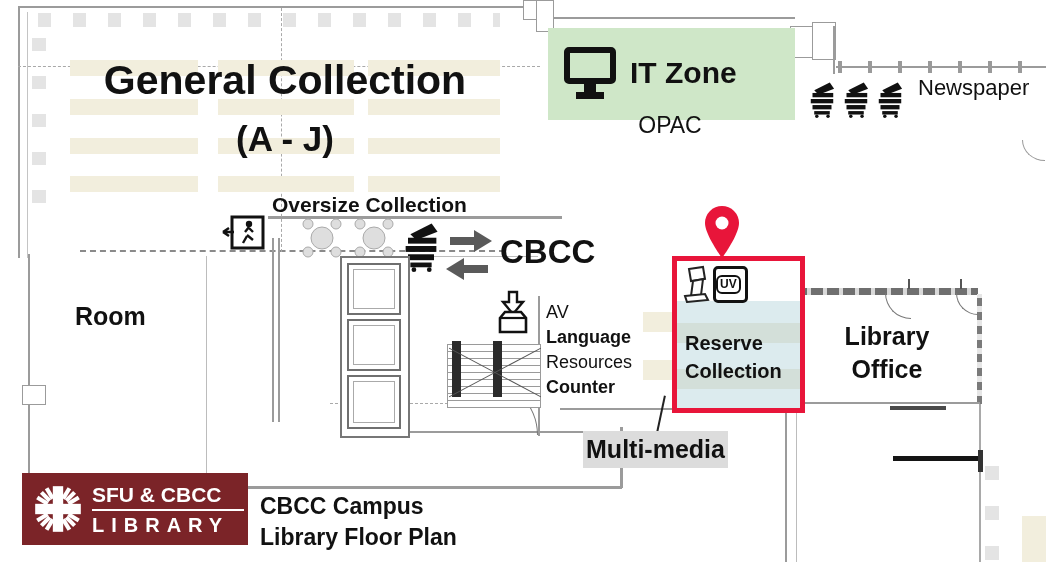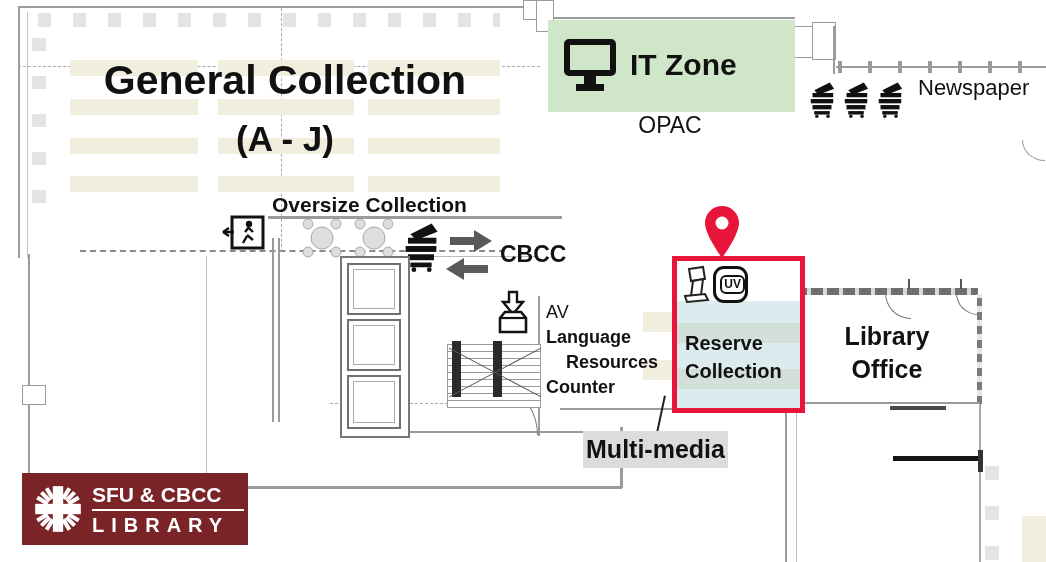--- a/index.html
+++ b/index.html
@@ -79,21 +79,21 @@
   <div class="shelfrow" style="left:70px;top:138px;width:430px;background-image:linear-gradient(var(--beige),var(--beige)),linear-gradient(var(--beige),var(--beige)),linear-gradient(var(--beige),var(--beige));background-repeat:no-repeat;background-size:128px 16px,136px 16px,132px 16px;background-position:0 0,148px 0,298px 0;"></div>
   <div class="shelfrow" style="left:70px;top:176px;width:430px;background-image:linear-gradient(var(--beige),var(--beige)),linear-gradient(var(--beige),var(--beige)),linear-gradient(var(--beige),var(--beige));background-repeat:no-repeat;background-size:128px 16px,136px 16px,132px 16px;background-position:0 0,148px 0,298px 0;"></div>
 
   <div class="abs" style="left:643px;top:312px;width:29px;height:20px;background:var(--beige);"></div>
   <div class="abs" style="left:643px;top:360px;width:29px;height:20px;background:var(--beige);"></div>
 
   <div class="lbl" style="left:75px;top:58px;width:420px;text-align:center;font-size:41px;">General Collection</div>
   <div class="lbl" style="left:75px;top:120px;width:420px;text-align:center;font-size:35px;">(A - J)</div>
   <div class="lbl" style="left:272px;top:193px;font-size:21px;">Oversize Collection</div>
 
-  <div class="abs" style="left:548px;top:20px;width:247px;height:92px;background:var(--green);text-align:right;">
+  <div class="abs" style="left:548px;top:28px;width:247px;height:92px;background:var(--green);text-align:right;">
     <span class="abs" style="left:14px;top:15px;">
       <svg width="56" height="58" viewBox="0 0 56 58">
         <rect x="5" y="7" width="46" height="31" fill="none" stroke="#111" stroke-width="6" rx="2"></rect>
         <rect x="22" y="40" width="12" height="9" fill="#111"></rect>
         <rect x="14" y="49" width="28" height="7" fill="#111"></rect>
       </svg>
     </span>
     <span class="lbl" style="left:82px;top:28px;font-size:30px;">IT Zone</span>
   </div>
   <div class="lbl" style="left:610px;top:113px;width:120px;text-align:center;font-size:23px;font-weight:normal;">OPAC</div>
@@ -176,23 +176,24 @@
         <rect x="0" y="9" width="24" height="8" fill="var(--arrow)"></rect>
         <polygon points="24,2 42,13 24,24" fill="var(--arrow)"></polygon>
       </svg>
   </span>
   <span class="abs" style="left:446px;top:256px;">
     <svg width="42" height="26" viewBox="0 0 42 26">
         <rect x="18" y="9" width="24" height="8" fill="var(--arrow)"></rect>
         <polygon points="18,2 0,13 18,24" fill="var(--arrow)"></polygon>
       </svg>
   </span>
-  <div class="lbl" style="left:500px;top:242px;font-size:23px;">CBCC</div>
+  <div class="lbl" style="left:500px;top:234px;font-size:33px;">CBCC</div>
 
   <div class="lbl" style="left:75px;top:298px;font-size:25px;line-height:36px;">
+    <span style="display:block;">Room</span>
   </div>
 
   <div class="abs" style="left:340px;top:256px;width:66px;height:178px;border:2px solid #777;background:#fff;">
     <div class="cell" style="left:5px;top:5px;width:50px;height:48px;">
         <div class="cell-inner"></div>
       </div>
     <div class="cell" style="left:5px;top:61px;width:50px;height:48px;">
         <div class="cell-inner"></div>
       </div>
     <div class="cell" style="left:5px;top:117px;width:50px;height:50px;">
@@ -208,42 +209,42 @@
   <span class="abs" style="left:492px;top:290px;">
     <svg width="42" height="44" viewBox="0 0 42 44">
       <polygon points="17,2 25,2 25,12 31,12 21,24 11,12 17,12" fill="#fff" stroke="#111" stroke-width="2.4"></polygon>
       <path d="M8 28 L13 22 H29 L34 28 V42 H8 Z" fill="#fff" stroke="#111" stroke-width="2.6"></path>
       <path d="M8 28 H34" stroke="#111" stroke-width="2.2"></path>
     </svg>
   </span>
   <div class="abs" style="left:546px;top:300px;font-size:18px;line-height:25px;color:var(--ink);">
     <span style="display:block;font-weight:normal;">AV</span>
     <span style="display:block;font-weight:bold;">Language</span>
-    <span style="display:block;font-weight:bold;margin-left:20px;">Resources</span>
+    <span style="display:block;font-weight:normal;">Resources</span>
     <span style="display:block;font-weight:bold;">Counter</span>
   </div>
 
   <span class="abs" style="left:700px;top:206px;z-index:3;">
     <svg width="44" height="54" viewBox="0 0 44 54">
       <path d="M22 52 C22 52 5 29 5 17 A17 17 0 1 1 39 17 C39 29 22 52 22 52 Z" fill="var(--red)"></path>
       <circle cx="22" cy="17" r="6.5" fill="#fff"></circle>
     </svg>
   </span>
   <div class="abs" style="left:672px;top:256px;width:123px;height:147px;border:5px solid var(--red);background:#fff;z-index:2;">
     <div class="abs" style="left:0;top:40px;right:0;bottom:0;background:var(--blue);"></div>
     <div class="abs" style="left:0;top:62px;right:0;height:20px;background:var(--blue_band);"></div>
     <div class="abs" style="left:0;top:108px;right:0;height:20px;background:var(--blue_band);"></div>
     <span class="abs" style="left:5px;top:4px;">
       <svg width="28" height="38" viewBox="0 0 28 38" fill="#fff" stroke="#222" stroke-width="2">
         <polygon points="7,4 21,2 23,14 9,16"></polygon>
         <polygon points="11,16 21,14 19,30 9,31"></polygon>
         <polygon points="3,31 23,29 26,35 5,37"></polygon>
       </svg>
     </span>
-    <div class="abs" style="left:36px;top:5px;width:29px;height:31px;border:3px solid #111;border-radius:11px;background:#fff;display:flex;align-items:center;justify-content:flex-end;">
+    <div class="abs" style="left:36px;top:5px;width:29px;height:31px;border:3px solid #111;border-radius:5px;background:#fff;display:flex;align-items:center;justify-content:flex-start;">
       <span style="border:2.5px solid #111;border-radius:6px;font-weight:bold;font-size:12px;padding:0 2px;line-height:15px;">UV</span>
     </div>
     <div class="lbl" style="left:8px;top:68px;font-size:20px;line-height:28px;">
       <span style="display:block;">Reserve</span>
       <span style="display:block;">Collection</span>
     </div>
   </div>
 
   <div class="lbl" style="left:826px;top:320px;width:122px;text-align:center;font-size:25px;line-height:33px;">
     <span style="display:block;">Library</span>
@@ -275,14 +276,18 @@
         <rect x="22" y="5" width="10" height="44" fill="#fff"></rect>
         <rect x="5" y="22" width="44" height="10" fill="#fff"></rect>
       </svg>
     </span>
     <div class="abs" style="left:70px;top:10px;width:150px;color:#fff;">
       <span class="lbl" style="position:static;display:block;font-size:21px;color:#fff;">SFU &amp; CBCC</span>
       <span class="abs" style="position:static;display:block;width:152px;height:2px;background:#fff;margin:3px 0;"></span>
       <span class="lbl" style="position:static;display:block;font-size:20px;letter-spacing:7px;color:#fff;">LIBRARY</span>
     </div>
   </div>
+  <div class="lbl" style="left:260px;top:491px;font-size:23px;line-height:31px;">
+    <span style="display:block;">CBCC Campus</span>
+    <span style="display:block;">Library Floor Plan</span>
+  </div>
 
 </div>
 
 </body></html>

